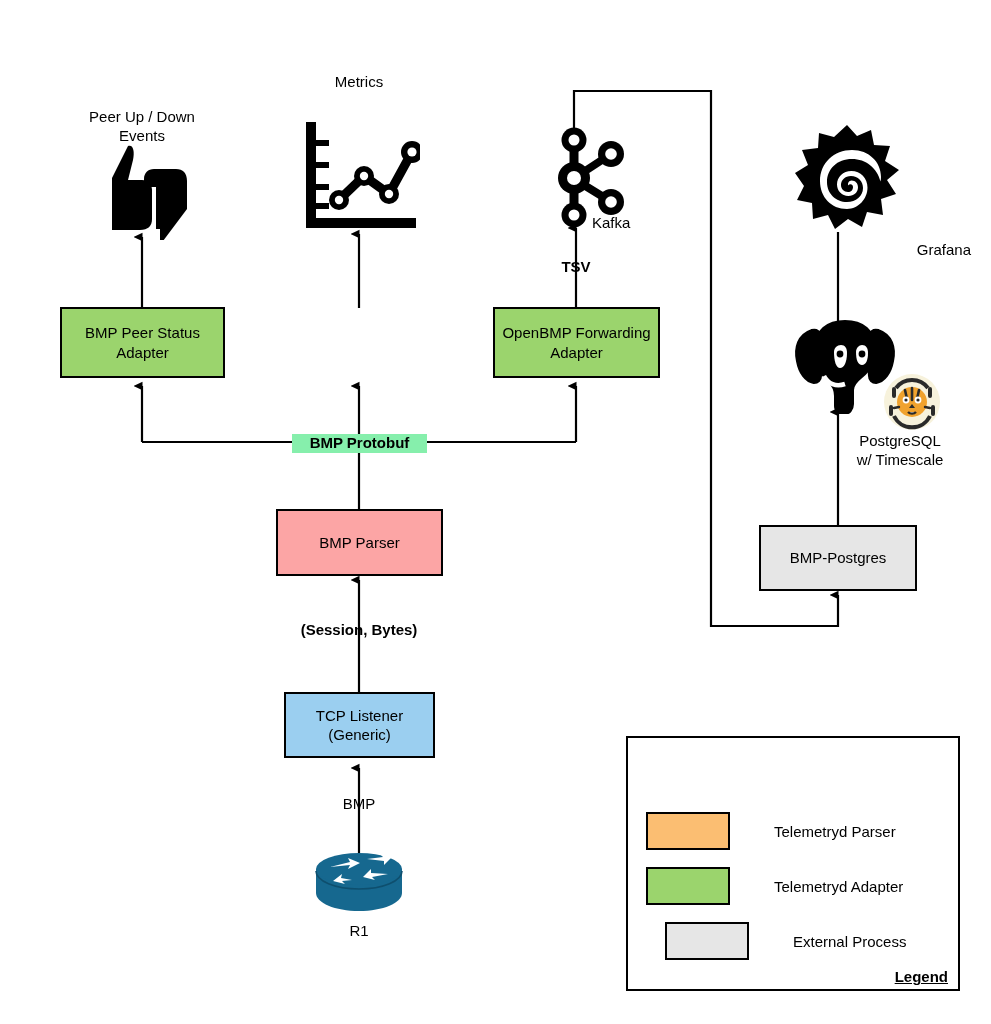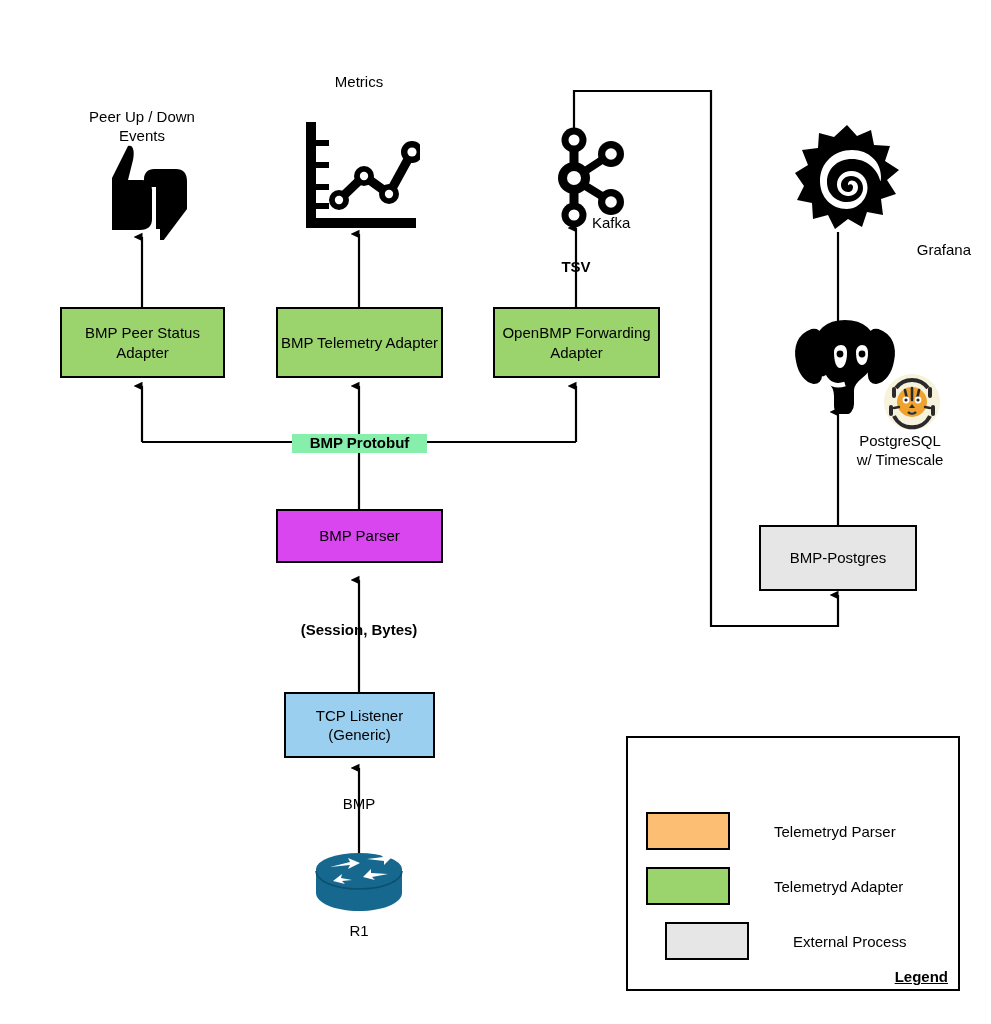--- a/index.html
+++ b/index.html
@@ -274,30 +274,27 @@
         <path d="M38,29 L28,30 L31,33 L19,30 L28,23 L27,27 Z"></path>
       </g>
     </svg>
   </div>
 
   <div class="node" style="left:60px; top:307px; width:165px; height:71px; background:#9BD46D;">
     <span class="node-label">BMP Peer Status
 Adapter</span>
   </div>
 
-  <div class="node" style="left:276px; top:307px; width:167px; height:71px; background:#9BD46D;">
-    <span class="node-label">BMP Telemetry Adapter</span>
-  </div>
 
   <div class="node" style="left:493px; top:307px; width:167px; height:71px; background:#9BD46D;">
     <span class="node-label">OpenBMP Forwarding
 Adapter</span>
   </div>
 
-  <div class="node" style="left:276px; top:509px; width:167px; height:54px; background:#d946ef;">
+  <div class="node" style="left:276px; top:509px; width:167px; height:67px; background:#fca5a5;">
     <span class="node-label">BMP Parser</span>
   </div>
 
   <div class="node" style="left:284px; top:692px; width:151px; height:66px; background:#9BCFF0;">
     <span class="node-label">TCP Listener
 (Generic)</span>
   </div>
 
   <div class="node" style="left:759px; top:525px; width:158px; height:66px; background:#E6E6E6;">
     <span class="node-label">BMP-Postgres</span>

